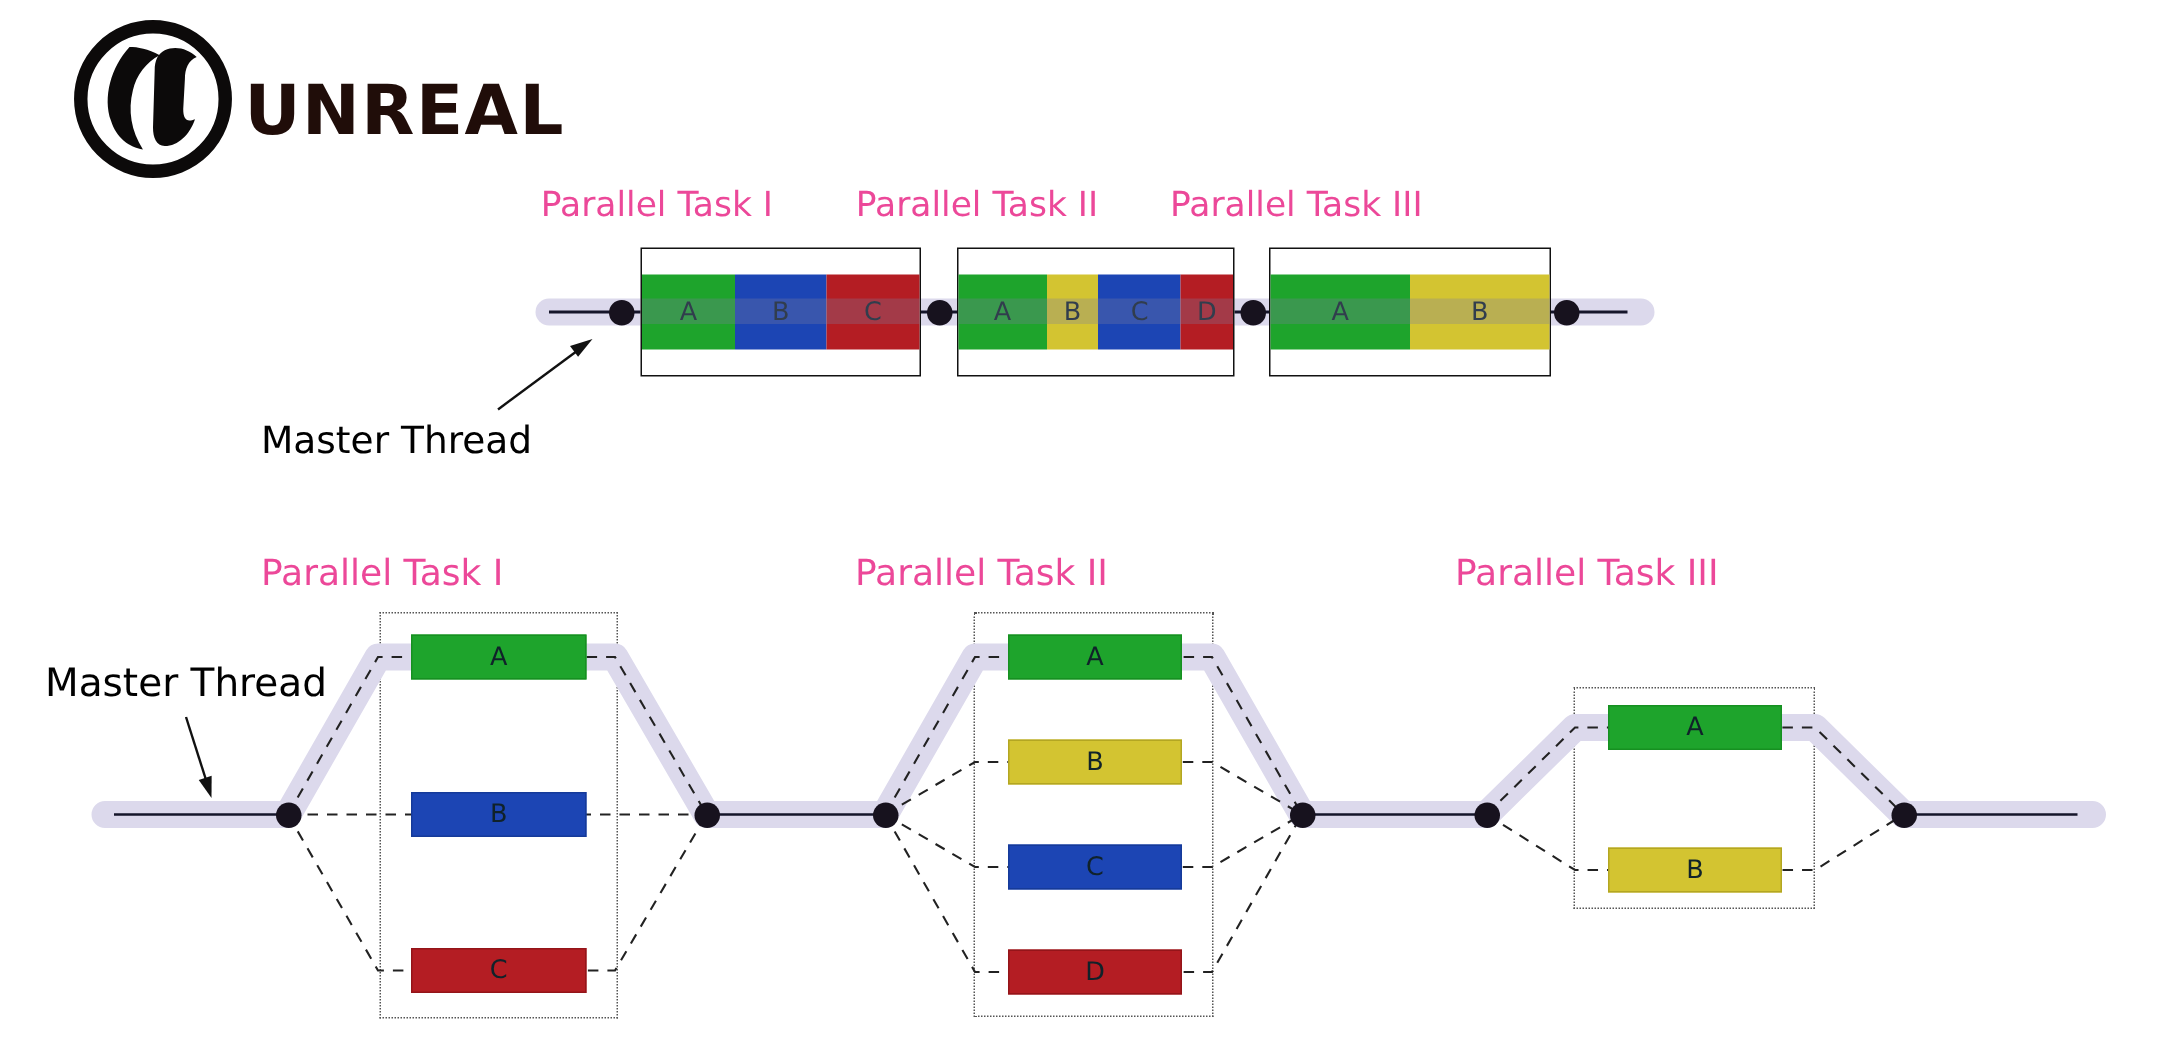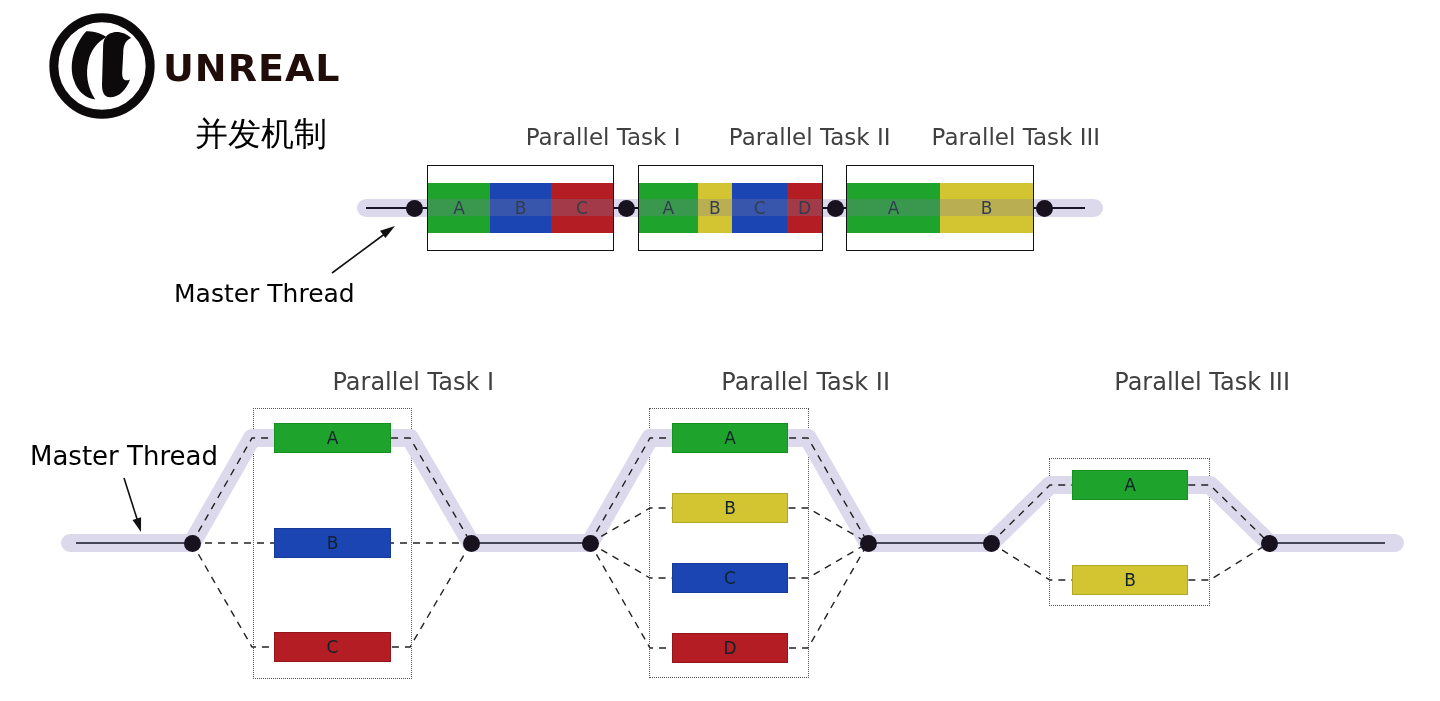--- a/index.html
+++ b/index.html
@@ -2,21 +2,21 @@
 <html><head>
 <meta charset="utf-8">
 <style>
   html,body{margin:0;padding:0;background:#fff;}
   body{font-family:"DejaVu Sans","Liberation Sans",sans-serif;}
   #stage{position:relative;width:1440px;height:701px;background:#fff;overflow:hidden;}
   .abs{position:absolute;}
   
   .brand-word{font-weight:800;color:#200d09;letter-spacing:1px;}
   
-  .diagram-title{font-size:23px;color:#404040;text-align:right;white-space:nowrap;}
+  .diagram-title{font-size:23px;color:#ec4899;text-align:left;white-space:nowrap;}
   .label-text{font-size:25px;color:#000;white-space:nowrap;}
   
   .thread-capsule{background:#dcd9ec;border-radius:9px;}
   .thread-line{background:#15152a;}
   .task-box{background:#fff;border:1.6px solid #111;box-sizing:border-box;z-index:2;}
   .seg-row{position:absolute;left:0;right:0;display:flex;}
   .seg{display:flex;align-items:center;justify-content:center;font-size:17px;color:#10222a;}
   .thread-overlay{position:absolute;left:0;right:0;background:rgba(125,125,160,0.30);}
   .node-dot{width:17px;height:17px;border-radius:50%;background:#17121e;z-index:6;}
   
@@ -29,22 +29,21 @@
 
 <div id="stage">
 
   <div class="abs" style="left:46px;top:10px;width:112px;height:112px;">
     <svg width="112" height="112" viewBox="0 0 100 100">
       <circle cx="50" cy="50" r="43" fill="none" stroke="#0c0a0a" stroke-width="8"></circle>
       <path fill="#0c0a0a" d="M36 19 C25 31 20 49 25 63 C28 73 36 79 44 80 C37 69 35 57 38 45 C40 36 46 28 54 24 C47 20 41 19 36 19 Z"></path>
       <path fill="#0c0a0a" d="M57 21 C63 18 71 20 76 25 C71 27 69 32 69 38 L68 56 C68 62 70 64 75 62 C72 71 65 78 57 78 C52 78 50 73 50 67 L51 33 C51 27 53 23 57 21 Z"></path>
     </svg>
   </div>
-  <div class="abs brand-word" style="left:163px;top:46px;font-size:38px;">UNREAL</div>
-  <div class="abs" style="left:195px;top:112px;font-size:33px;color:#000;">并发机制</div>
+  <div class="abs brand-word" style="left:163px;top:46px;font-size:46px;">UNREAL</div>
 
   <div class="abs" style="left:0;top:0;width:1440px;height:330px;" id="topDiagram">
 
     <div class="abs thread-capsule" style="left:357px;top:199px;width:746px;height:18px;z-index:1;"></div>
     <div class="abs thread-line" style="left:366px;top:207.2px;width:719px;height:1.6px;z-index:1;"></div>
 
     <div class="abs label-text" style="left:174px;top:279px;">Master Thread</div>
     <svg class="abs" style="left:320px;top:215px;z-index:5;" width="85" height="70">
       <line x1="12" y1="58" x2="66" y2="18" stroke="#111" stroke-width="1.6"></line>
       <polygon points="75,11 60,15.7 65.4,22.9" fill="#111"></polygon>

